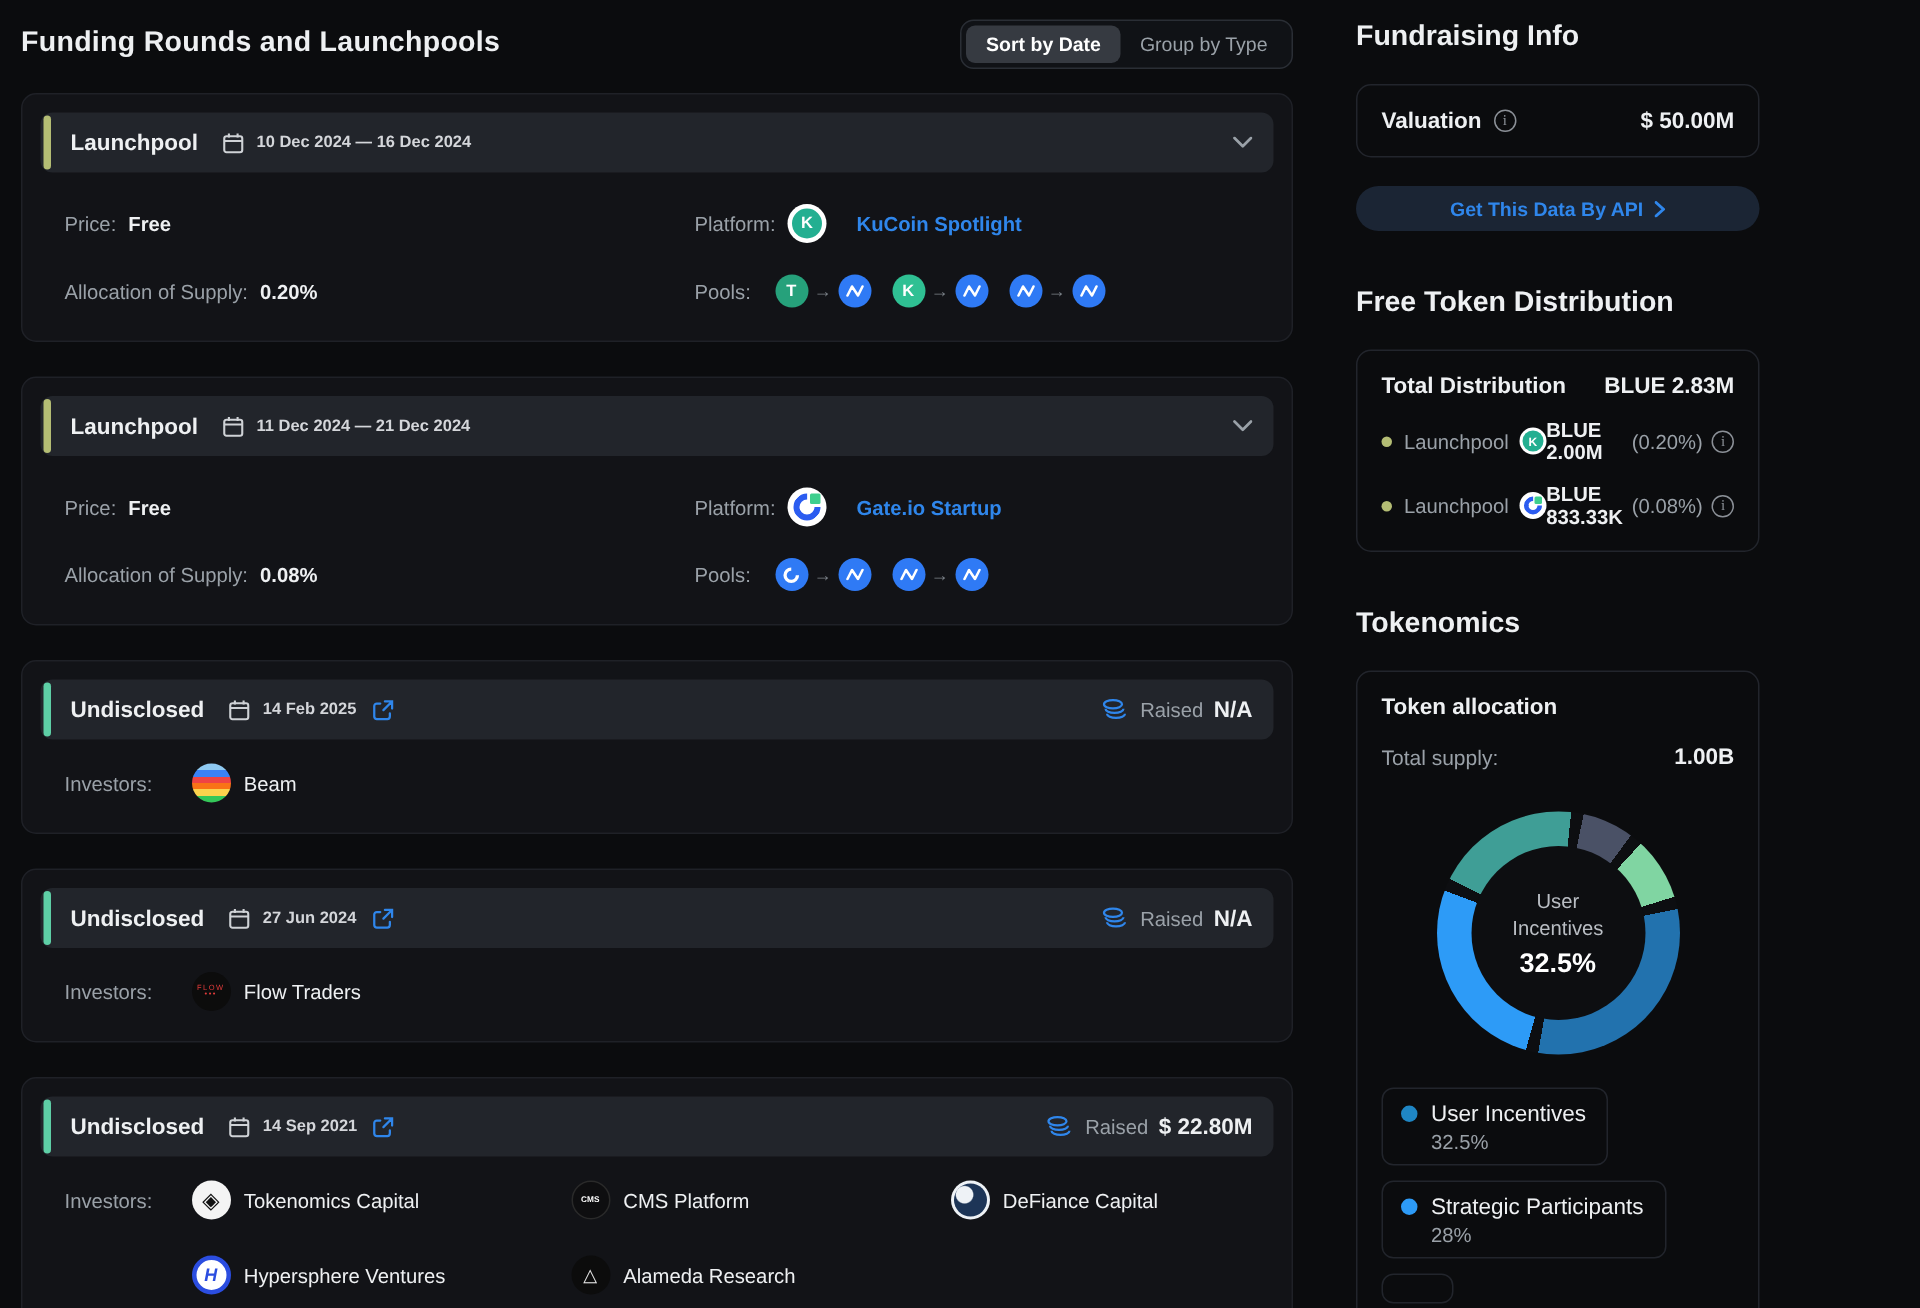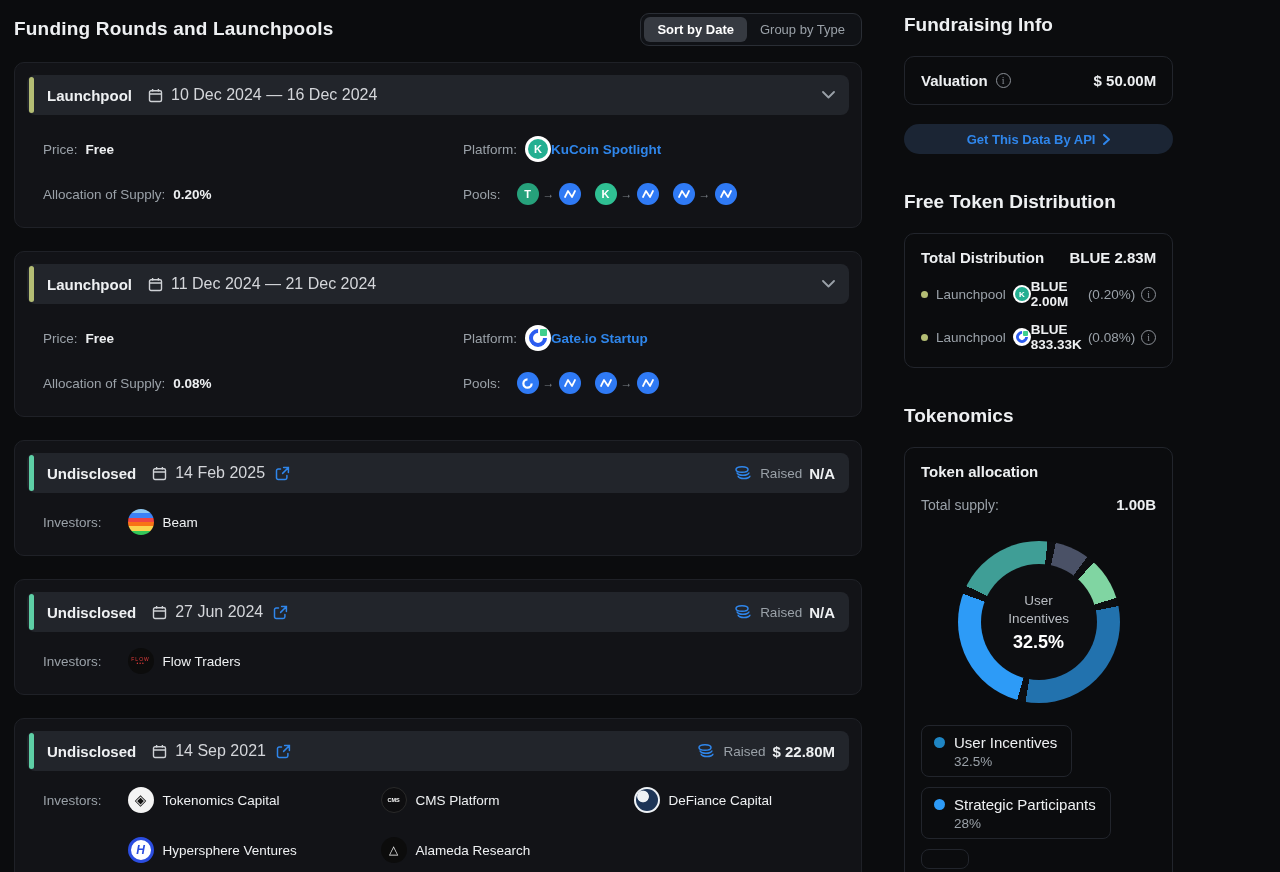--- a/index.html
+++ b/index.html
@@ -22,32 +22,32 @@
   .seg{padding:5px 13px;font-size:13px;color:var(--muted);border-radius:6px;cursor:pointer;white-space:nowrap;}
   .seg.active{background:#363a41;color:#fff;font-weight:700;}
 
   
   .round-card{border:1px solid var(--card-border);background:var(--card-bg);border-radius:10px;margin-top:14px;padding:12px 12px 2px;}
   .round-card + .round-card{margin-top:23px;}
   .round-head{position:relative;display:flex;align-items:center;background:var(--head-bg);border-radius:8px;height:40px;padding:0 14px 0 20px;overflow:hidden;}
   .accent{position:absolute;left:2px;top:2px;bottom:2px;width:5px;border-radius:3px;}
   .round-type{font-weight:700;font-size:15px;margin-right:16px;}
   .cal{margin-right:8px;display:flex;}
-  .round-date{font-size:16px;color:var(--date);}
+  .round-date{font-size:11px;color:var(--date);font-weight:bold;}
   .ext{margin-left:10px;display:flex;cursor:pointer;}
   .head-right{margin-left:auto;display:flex;align-items:center;gap:7px;}
   .raised-lbl{font-size:13.5px;color:var(--muted);}
   .raised-val{font-size:15px;font-weight:700;}
   .chev{margin-left:auto;display:flex;cursor:pointer;}
 
   .round-body{display:grid;grid-template-columns:420px 1fr;row-gap:21px;padding:21px 4px 20px 16px;}
   .kv{display:flex;align-items:center;font-size:13.5px;}
   .kv .k{color:var(--muted);margin-right:8px;}
   .kv .v{font-weight:700;color:var(--text);}
-  .plat-name{color:var(--link);font-weight:700;margin-left:0;cursor:pointer;}
+  .plat-name{color:var(--link);font-weight:700;margin-left:20px;cursor:pointer;}
 
   .inv-row{display:flex;align-items:flex-start;padding:16px 4px 18px 16px;font-size:13.5px;}
   .inv-label{color:var(--muted);margin-right:26px;margin-top:6px;}
   .inv-grid{display:grid;grid-template-columns:repeat(3,253px);row-gap:24px;}
   .inv-grid.single{grid-template-columns:auto;}
   .investor{display:flex;align-items:center;gap:9px;cursor:pointer;}
   .inv-name{font-size:13.5px;color:var(--text);}
 
   
   .coin{border-radius:50%;display:inline-flex;align-items:center;justify-content:center;flex:0 0 auto;}

